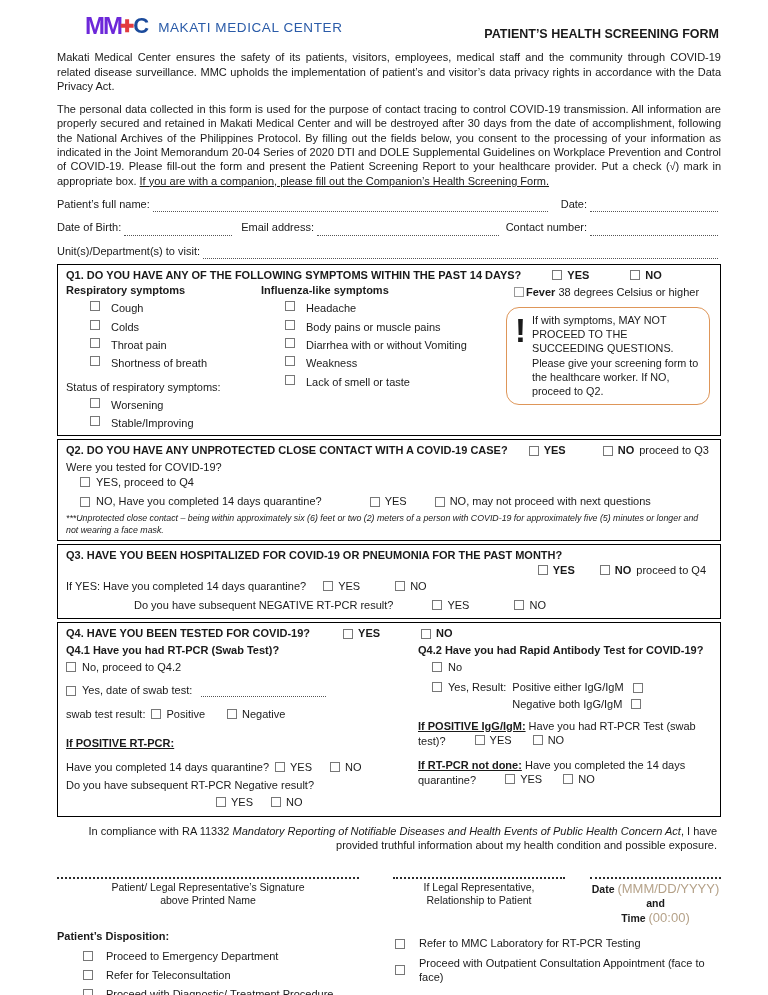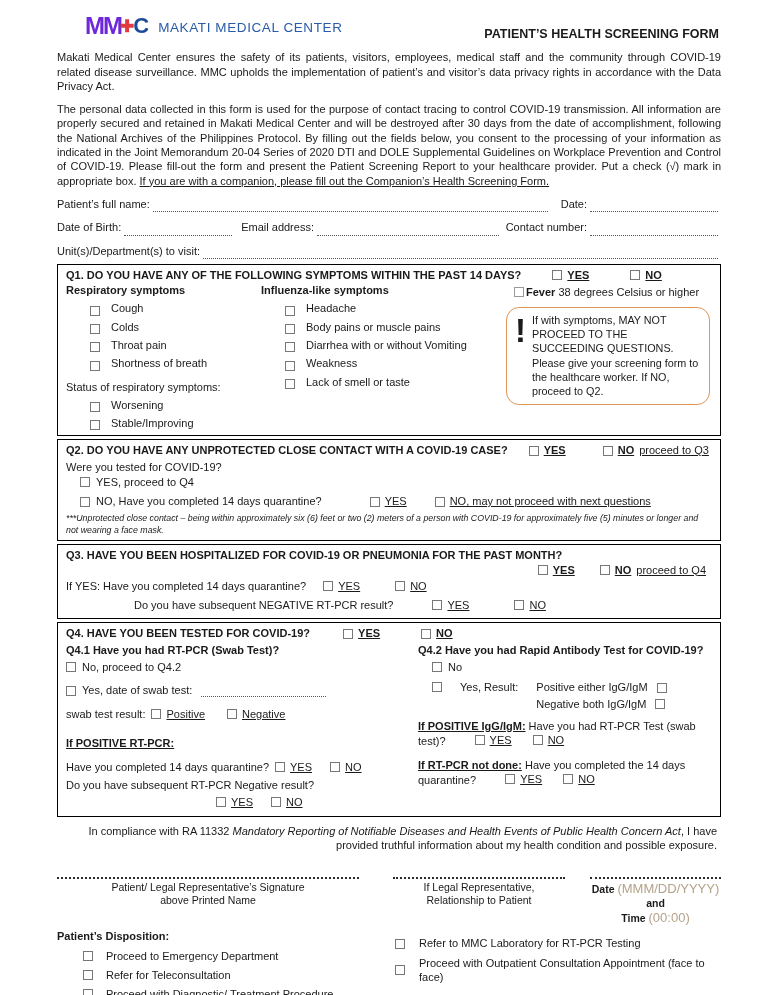--- a/index.html
+++ b/index.html
@@ -29,29 +29,29 @@
   .frow { display:flex; align-items:flex-end; margin-bottom:8px; }
   .flabel { white-space:nowrap; padding-bottom:1px; }
   .dotfill { border-bottom:1.6px dotted #555; height:13px; flex:1; margin:0 3px; }
   .dotfix { border-bottom:1.6px dotted #555; height:13px; margin:0 3px; }
 
   
   .qbox { border:1.6px solid #000; margin-top:3px; padding:3px 8px 4px 8px; }
   .b { font-weight:bold; }
   .bu { font-weight:bold; text-decoration:underline; }
   .cb { display:inline-block; width:10px; height:10px; border:1.3px solid #777; background:#fff; flex:none; vertical-align:-1px; }
-  .inb { display:inline-flex; align-items:center; gap:5px;text-decoration:underline; }
+  .inb { display:inline-flex; align-items:center; gap:5px; }
   .qhead { display:flex; align-items:center; gap:21px; }
 
   
   .q1cols { display:flex; margin-top:1px; }
   .q1c1 { width:195px; flex:none; }
   .q1c2 { width:245px; flex:none; }
   .q1c3 { flex:1; }
-  .sym-item { display:flex; align-items:flex-end; gap:11px; margin:4px 0 4px 24px; }
+  .sym-item { display:flex; align-items:flex-start; gap:11px; margin:4px 0 4px 24px; }
   .status-lbl { margin-top:9px; }
   .fever { display:flex; gap:2px; margin:2px 0 8px 8px; }
   .warnbox { border:1.7px solid #de9659; border-radius:13px; padding:5px 7px 6px 5px; display:flex; margin-right:2px; }
   .warn-mark { font-weight:bold; font-size:33px; line-height:0.9; margin:3px 6px 0 3px; flex:none; }
   .warn-text { font-size:10.8px; }
 
   
   .q2line { margin:2px 0 1px 0; }
   .ind1 { margin-left:14px; display:flex; align-items:center; gap:6px; margin-bottom:5px; }
   .q2row { display:flex; align-items:center; gap:6px; margin-left:14px; margin-bottom:3px; }
@@ -59,21 +59,21 @@
   .q3yn { display:flex; justify-content:flex-end; align-items:center; gap:7px; margin:0 6px 2px 0; }
   .q3l1 { display:flex; align-items:center; gap:17px; margin-bottom:5px; }
   .q3l2 { display:flex; align-items:center; gap:25px; margin-left:68px; margin-bottom:2px; }
 
   
   .q4cols { display:flex; margin-top:2px; }
   .q4l { width:352px; flex:none; padding-right:12px; }
   .q4r { flex:1; }
   .q4item { display:flex; align-items:center; gap:6px; margin:3px 0; }
   .gap-t { margin-top:9px; }
-  .q42res { display:flex; gap:18px; margin:6px 0 3px 14px; }
+  .q42res { display:flex; gap:6px; margin:6px 0 3px 14px; }
   .q42res-lines div { display:flex; align-items:center; gap:9px; margin-bottom:2px; }
 
   
   .compliance { text-align:right; margin:7px 4px 0 4px; }
 
   
   .sigrow { display:flex; margin-top:24px; }
   .sigcol { text-align:center; font-size:10.5px; line-height:1.25; }
   .sigline { border-top:2.6px dotted #2b2b2b; padding-top:2px; }
   .sc1 { width:302px; flex:none; }

